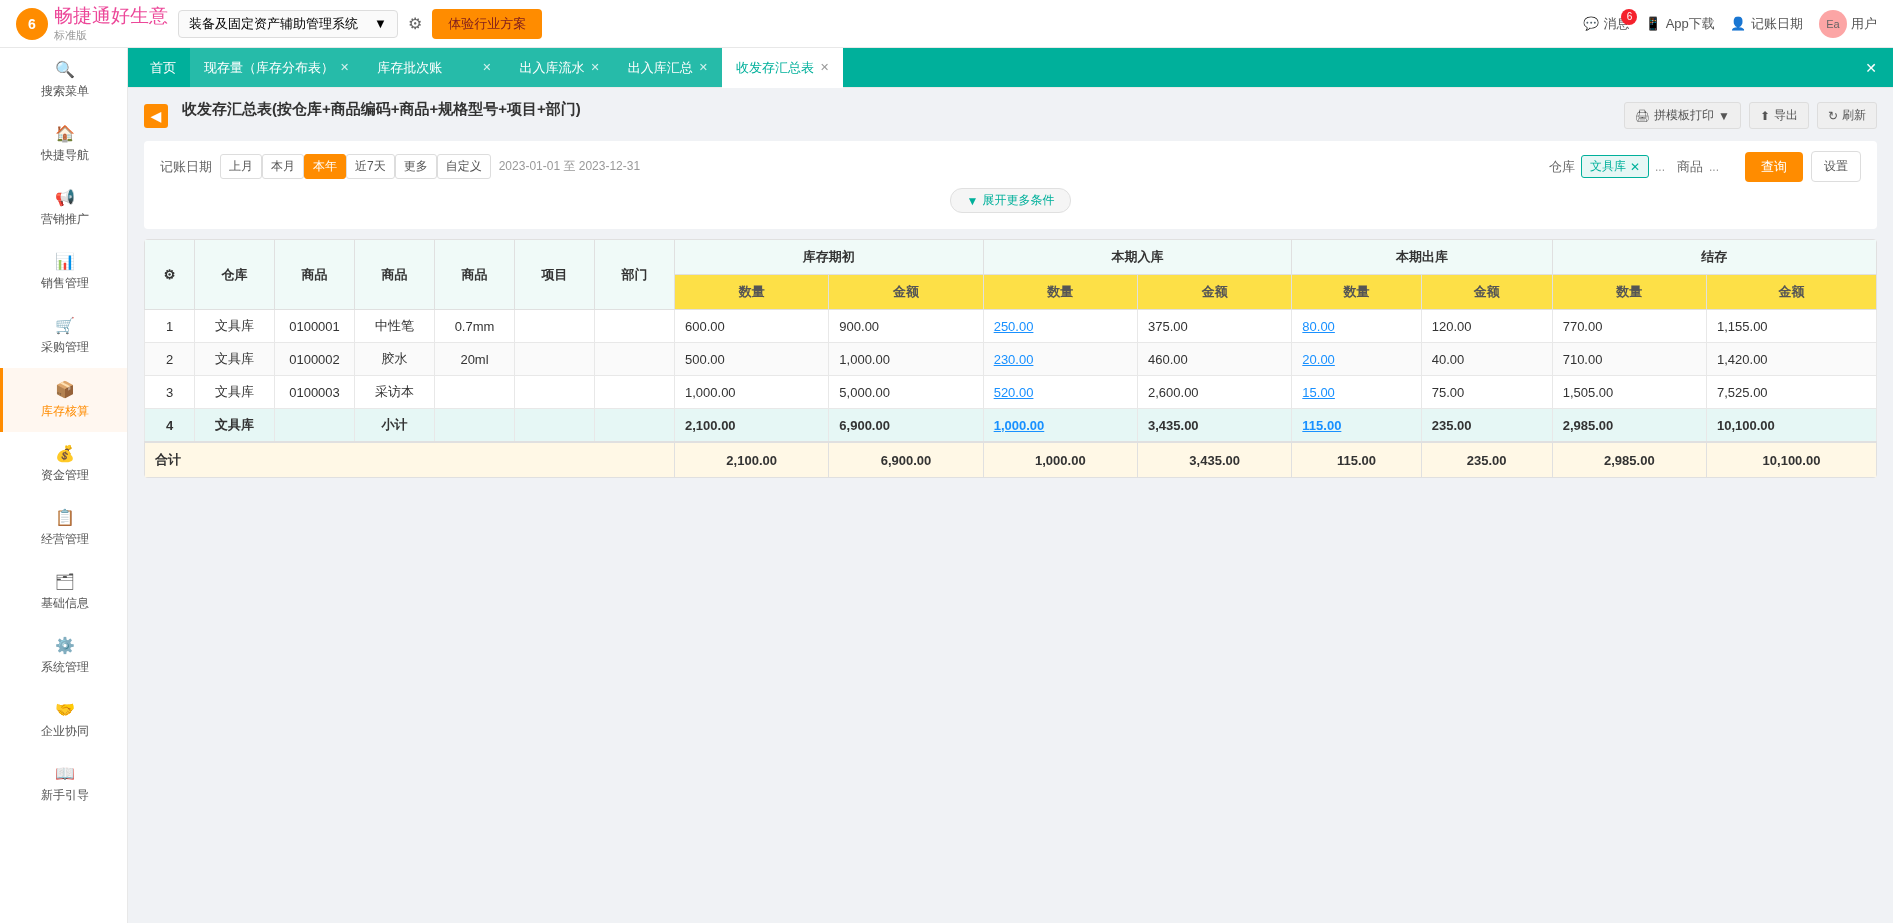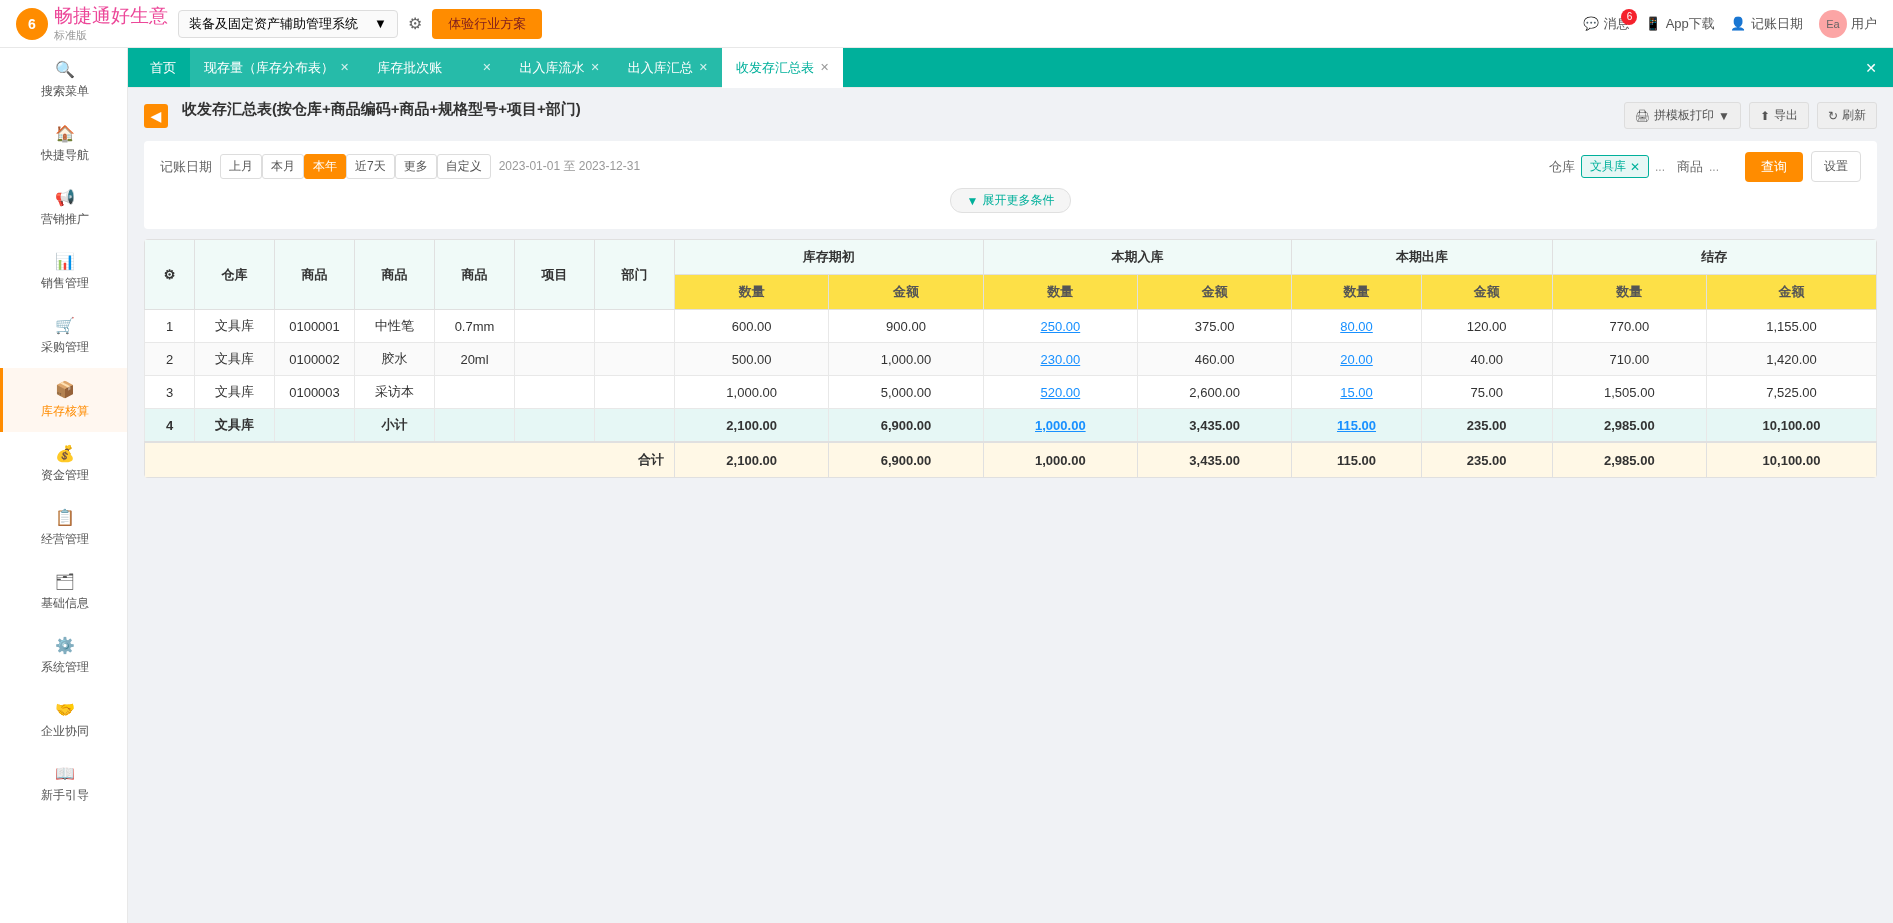--- a/index.html
+++ b/index.html
@@ -70,21 +70,21 @@
 
     
     .table-container { background: #fff; border-radius: 4px; overflow: auto; }
     table { width: 100%; border-collapse: collapse; font-size: 13px; }
     thead tr th { background: #f0faf8; color: #333; font-weight: 600; padding: 8px 10px; border: 1px solid #e0e0e0; text-align: center; white-space: nowrap; }
     thead tr.sub-header th { background: #fde047; font-weight: bold; color: #555; }
     tbody tr td { padding: 7px 10px; border: 1px solid #e8e8e8; color: #333; text-align: center; }
     tbody tr:nth-child(even) { background: #fafafa; }
     tbody tr.subtotal { background: #e6f7f5; font-weight: bold; }
     .underline { text-decoration: underline; cursor: pointer; color: #1890ff; }
-    .num-cell { text-align: center; }
+    .num-cell { text-align: left; }
 
     
     .table-footer { background: #fff8e6; border-top: 2px solid #e0e0e0; }
     .table-footer td { padding: 8px 10px; font-weight: bold; color: #333; border: 1px solid #e0e0e0; text-align: center; }
     .col-narrow { width: 50px; }
     .col-medium { width: 80px; }
   </style>
 </head>
 <body>
 
@@ -372,21 +372,21 @@
               <td class="num-cell"><span class="underline">1,000.00</span></td>
               <td class="num-cell">3,435.00</td>
               <td class="num-cell"><span class="underline">115.00</span></td>
               <td class="num-cell">235.00</td>
               <td class="num-cell">2,985.00</td>
               <td class="num-cell">10,100.00</td>
             </tr>
           </tbody>
           <tfoot>
             <tr class="table-footer">
-              <td colspan="7" style="text-align:right; background:#fff8e6;margin-top:7px;">合计</td>
+              <td colspan="7" style="text-align:left; background:#fff8e6;margin-top:7px;">合计</td>
               <td class="num-cell">2,100.00</td>
               <td class="num-cell">6,900.00</td>
               <td class="num-cell">1,000.00</td>
               <td class="num-cell">3,435.00</td>
               <td class="num-cell">115.00</td>
               <td class="num-cell">235.00</td>
               <td class="num-cell">2,985.00</td>
               <td class="num-cell">10,100.00</td>
             </tr>
           </tfoot>

